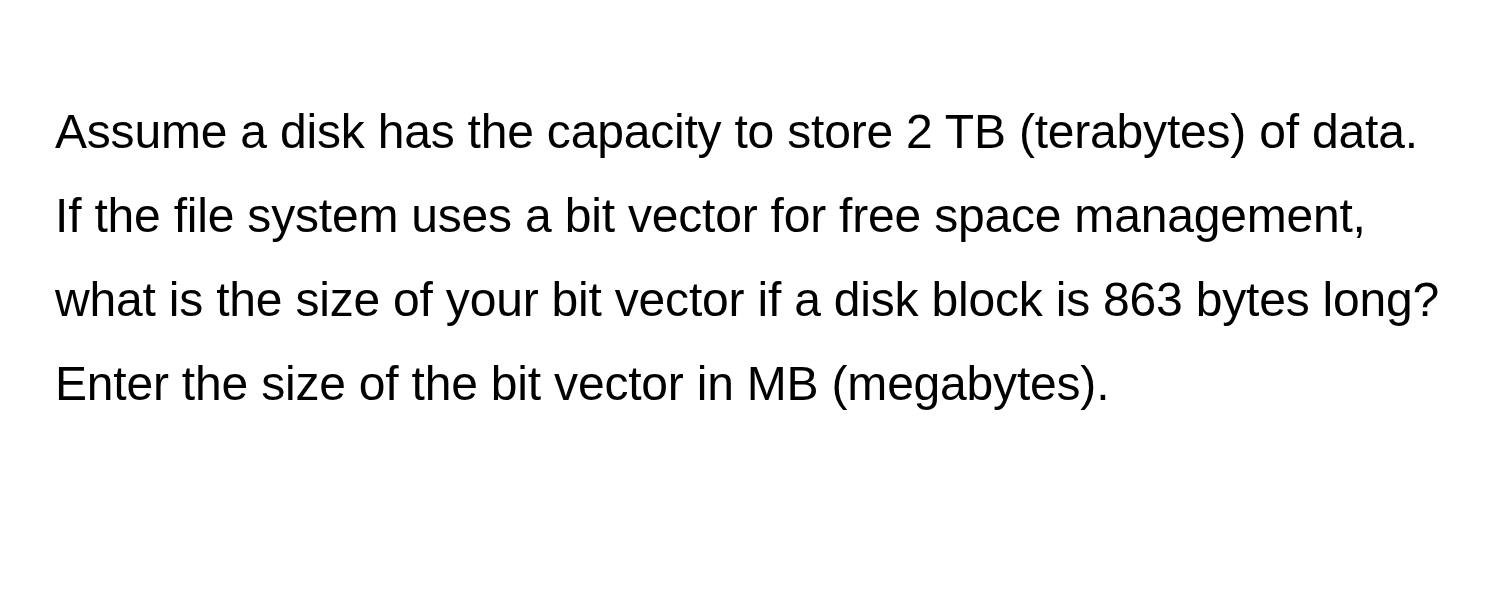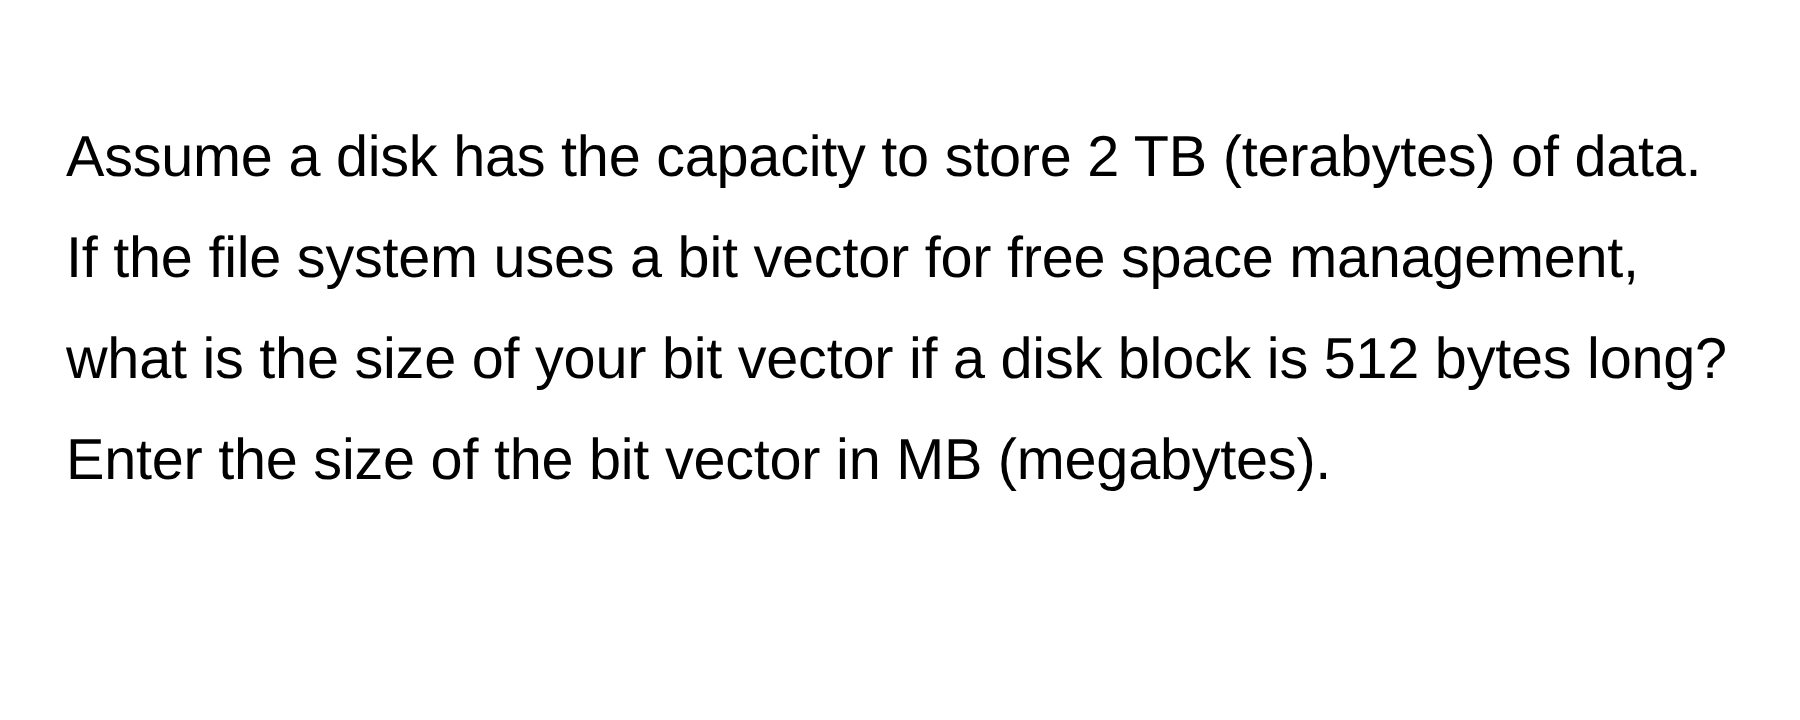--- a/index.html
+++ b/index.html
@@ -19,13 +19,13 @@
       font-size: 48px;
       line-height: 1.75;
       color: #000000;
       font-weight: 400;
       letter-spacing: -0.2px;
     }
   </style>
 </head>
 <body>
 
-<div class="question-text">Assume a disk has the capacity to store 2 TB (terabytes) of data. If the file system uses a bit vector for free space management, what is the size of your bit vector if a disk block is 512 bytes long? Enter the size of the bit vector in MB (megabytes).</div>
+<div class="question-text">Assume a disk has the capacity to store 2 TB (terabytes) of data. If the file system uses a bit vector for free space management, what is the size of your bit vector if a disk block is 863 bytes long? Enter the size of the bit vector in MB (megabytes).</div>
 
 </body></html>

